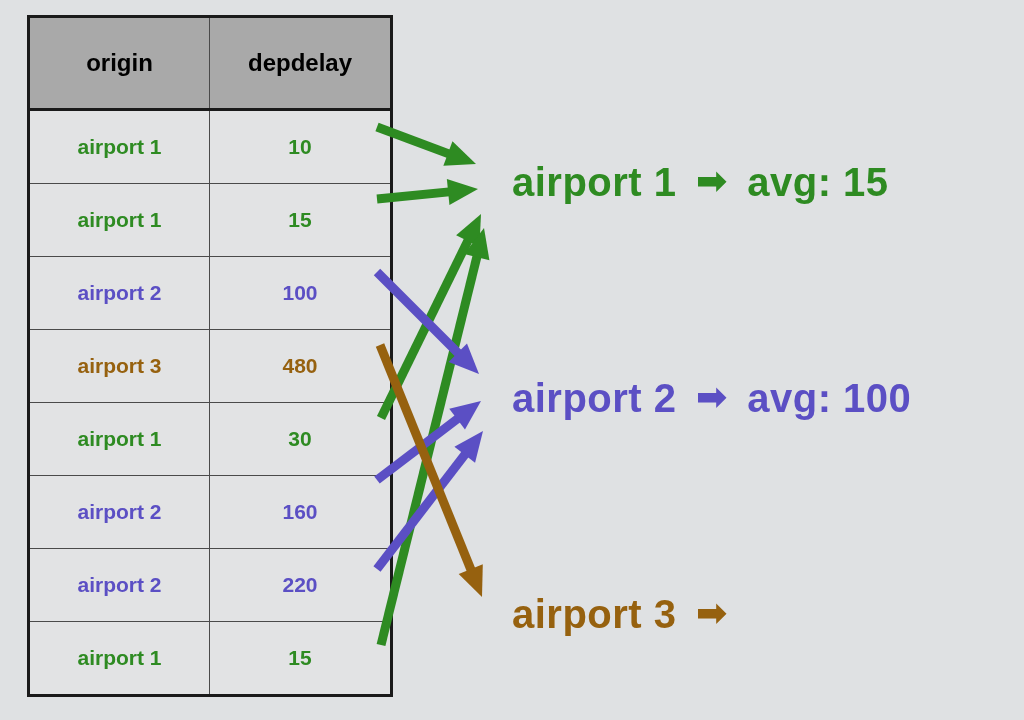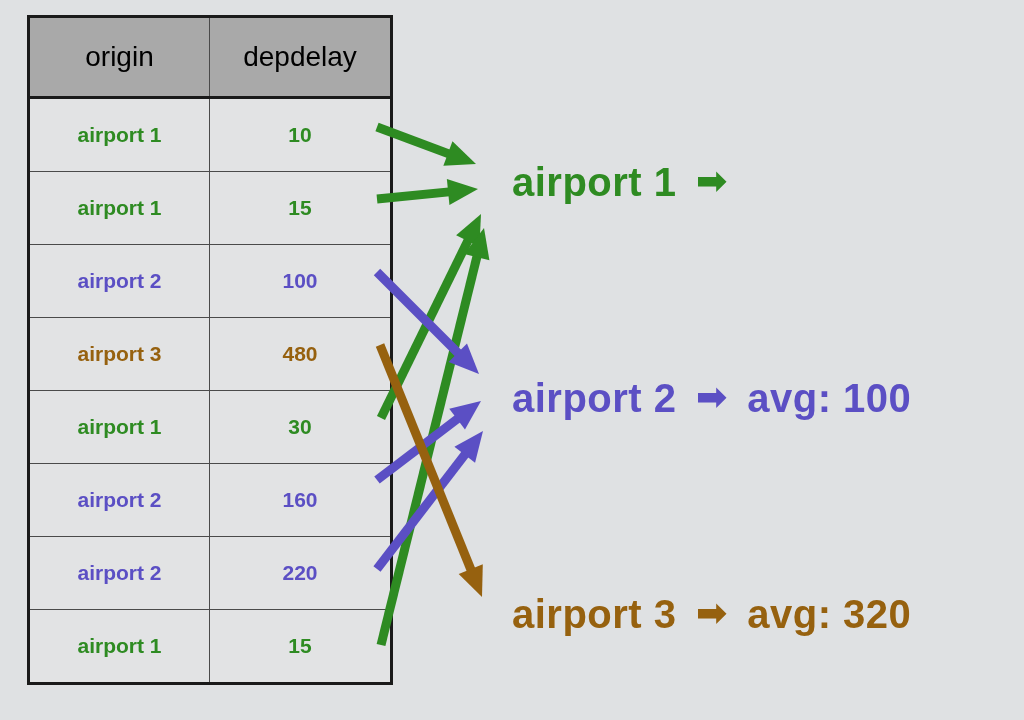--- a/index.html
+++ b/index.html
@@ -32,27 +32,27 @@
     table-layout: fixed;
     border: 3px solid #1a1a1a;
     background: #e2e3e4;
   }
   #data-table col.c-origin { width: 181px; }
   #data-table col.c-delay  { width: 182px; }
 
   #data-table th {
     background: #a9a9a9;
     color: #000000;
-    font-size: 28px;
-    font-weight: normal;
+    font-size: 24px;
+    font-weight: bold;
     height: 74px;
     text-align: center;
     border-bottom: 3px solid #1a1a1a;
     border-right: 1px solid #4a4a4a;
-    padding: 2px;
+    padding: 8px;
   }
   #data-table th:last-child { border-right: none; }
 
   #data-table td {
     height: 72px;
     text-align: center;
     font-size: 21px;
     font-weight: bold;
     border-bottom: 1.5px solid #4a4a4a;
     border-right: 1.5px solid #4a4a4a;
@@ -170,27 +170,27 @@
         <line x1="377" y1="569" x2="468.38027607617084" y2="450.0332254857399" stroke="#5b4fc4" stroke-width="9" stroke-linecap="butt"></line>
         <polygon points="483,431 475.0350088999893,462.7105489825823 454.41568129043776,446.8725147317674" fill="#5b4fc4"></polygon>
         <line x1="380" y1="345" x2="472.9953738144036" y2="574.7532764826442" stroke="#96610f" stroke-width="9" stroke-linecap="butt"></line>
         <polygon points="482,597 458.69390869610345,574.0691014538367 482.79452583990553,564.3140897527738" fill="#96610f"></polygon>
       </g>
   </svg>
 
   <div class="result-row" id="result-1" style="color: rgb(46, 139, 34);">
     <span class="res-key">airport 1</span>
     <span class="res-arrow">➡</span>
+    <span class="res-val">avg: 15</span>
   </div>
 
   <div class="result-row" id="result-2" style="color: rgb(91, 79, 196);">
     <span class="res-key">airport 2</span>
     <span class="res-arrow">➡</span>
     <span class="res-val">avg: 100</span>
   </div>
 
   <div class="result-row" id="result-3" style="color: rgb(150, 97, 15);">
     <span class="res-key">airport 3</span>
     <span class="res-arrow">➡</span>
-    <span class="res-val">avg: 320</span>
   </div>
 
 </div>
 
 </body></html>

